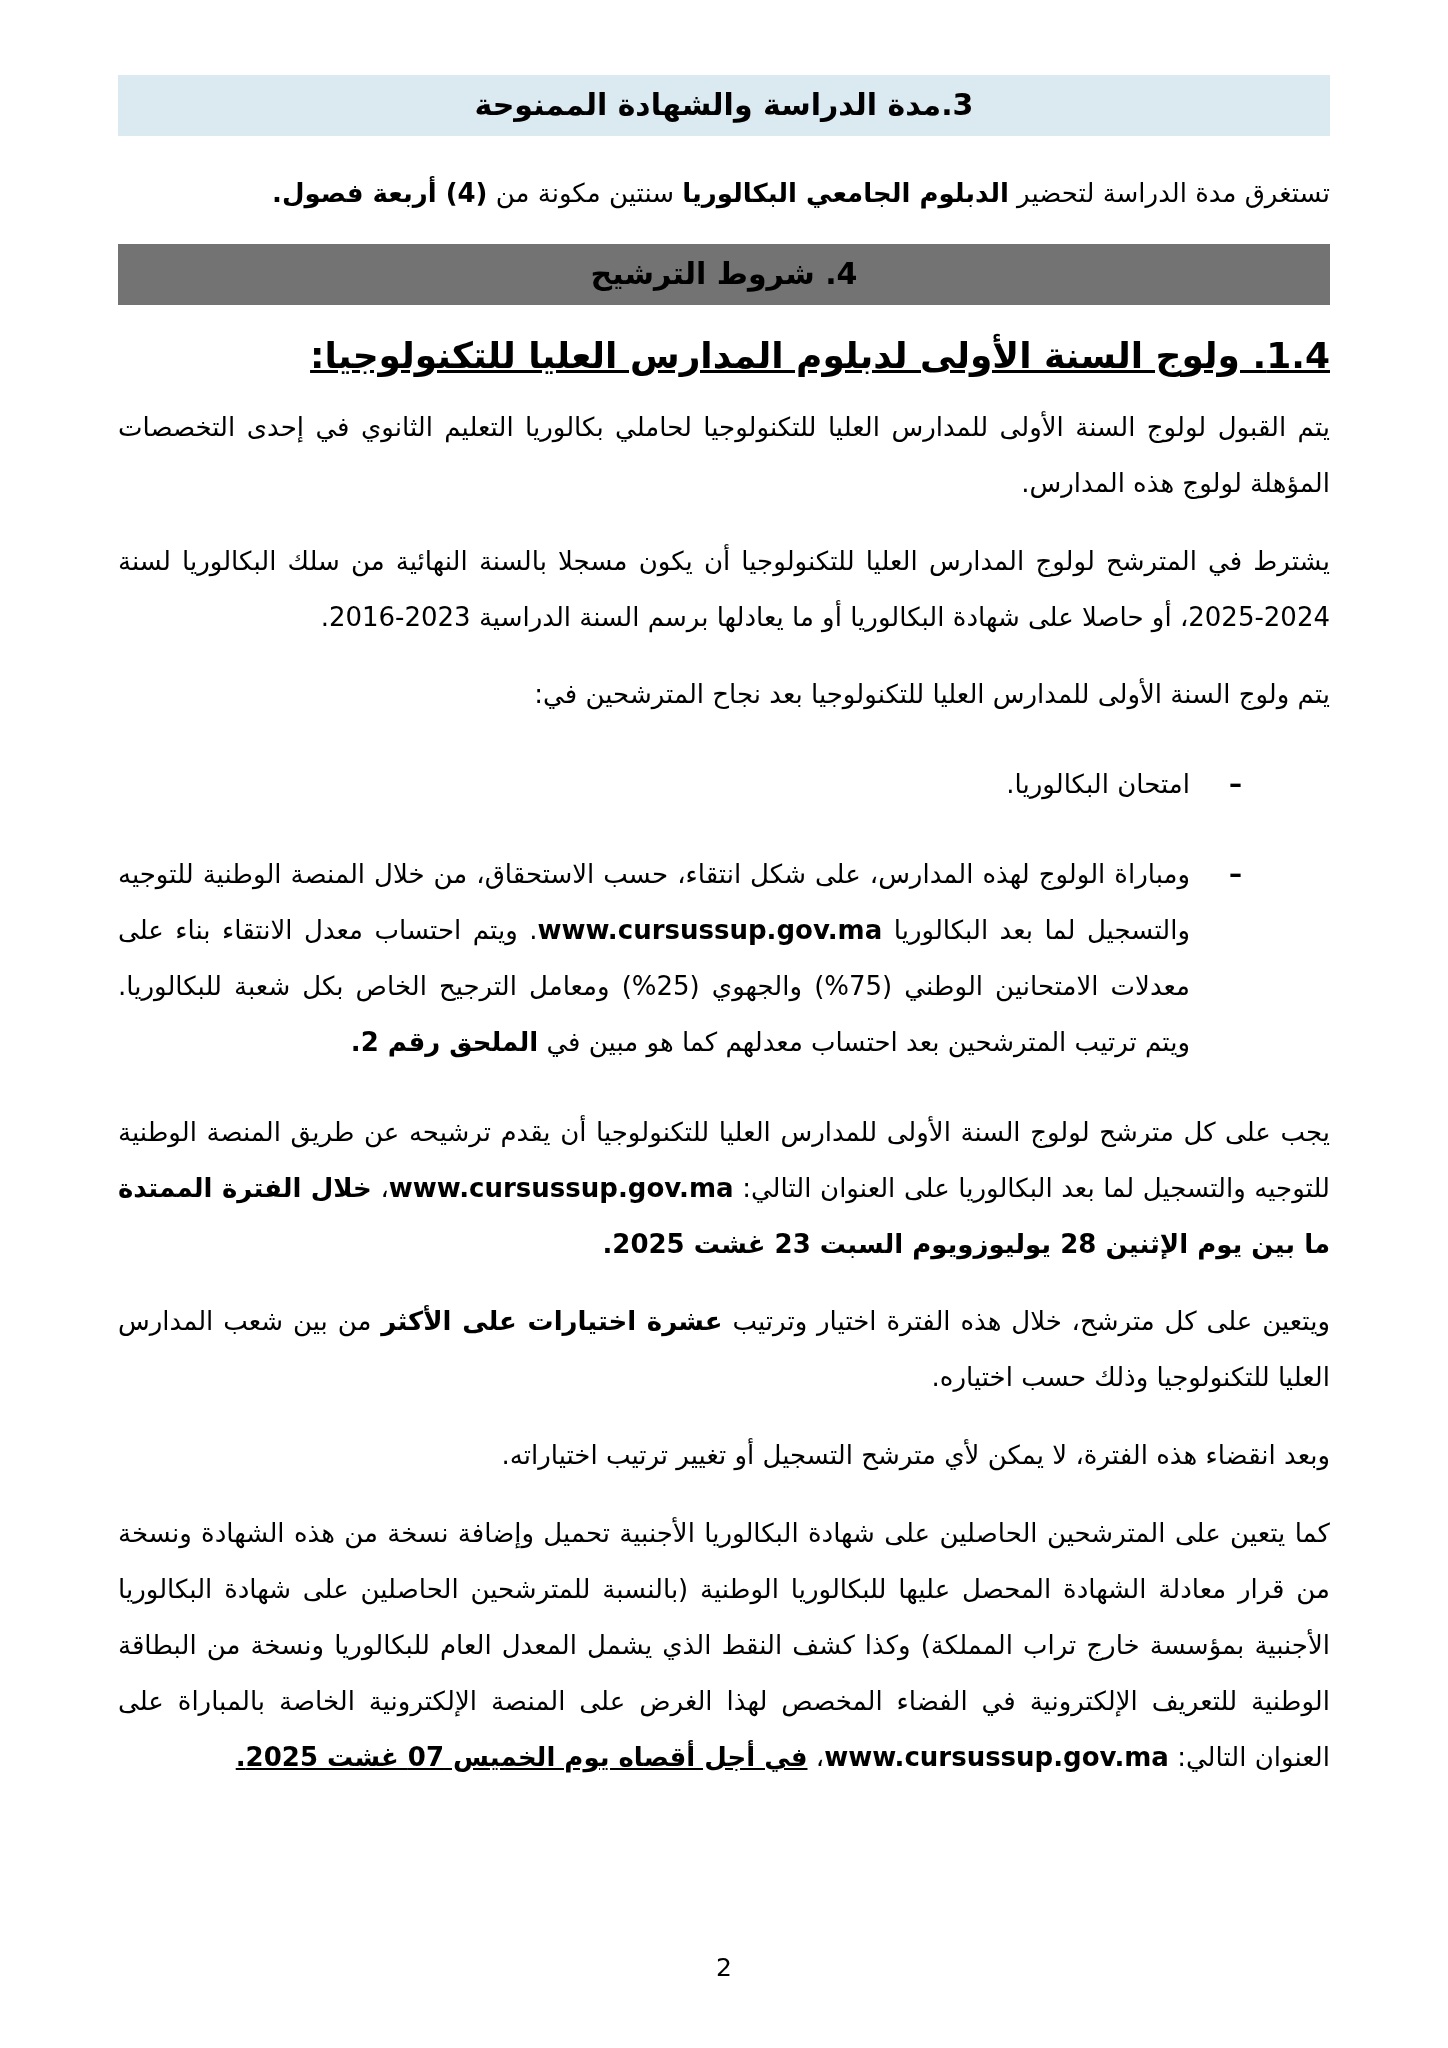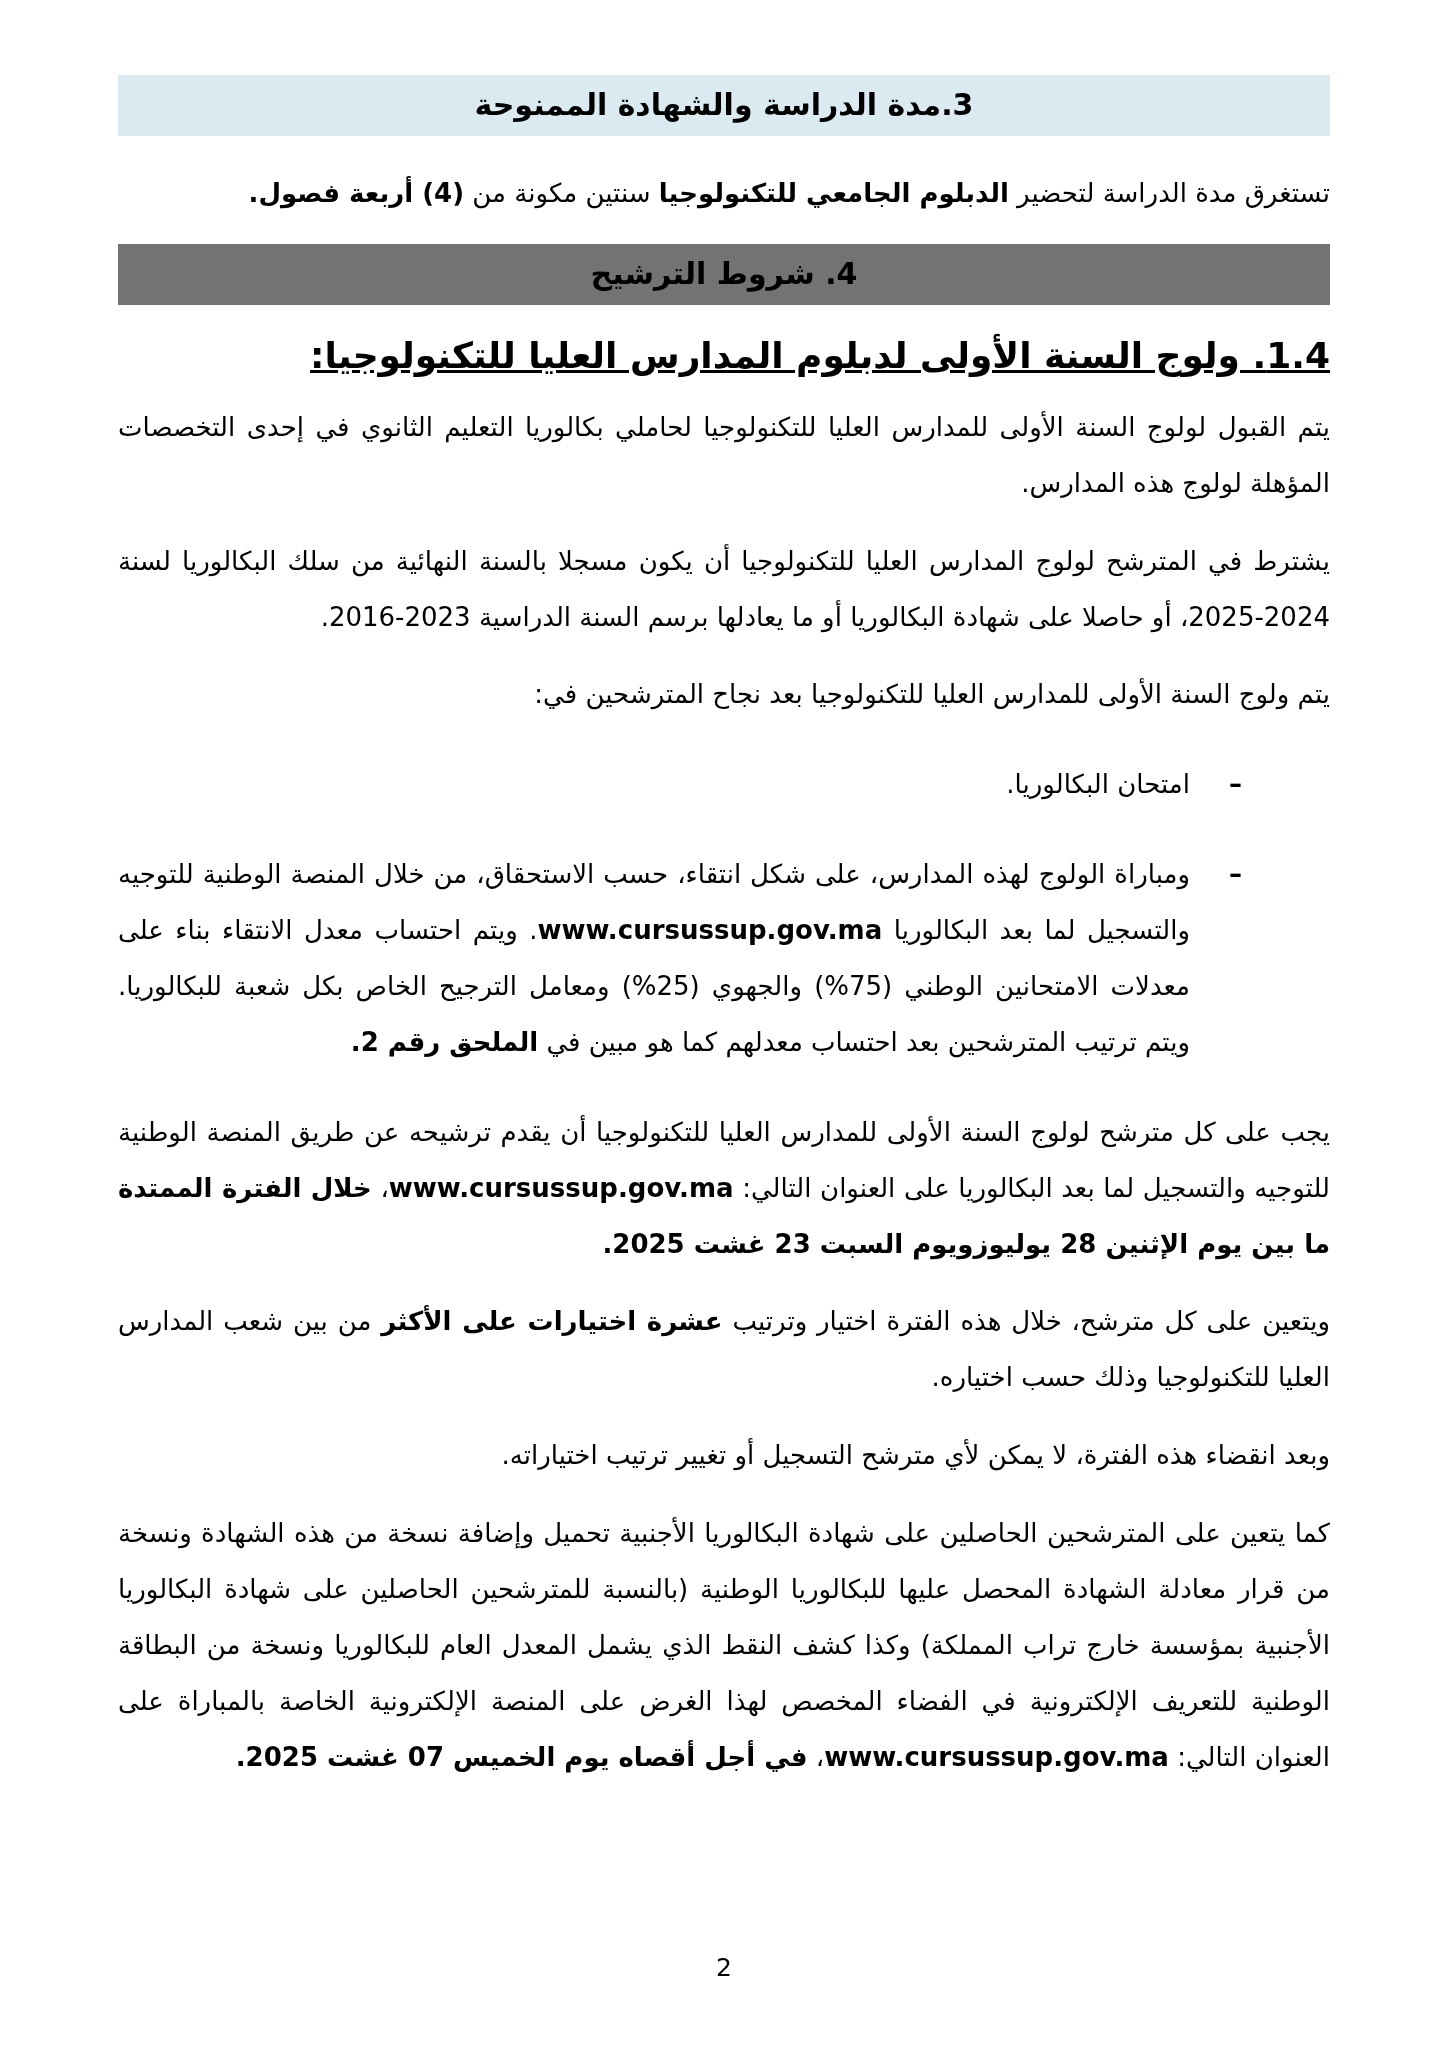--- a/index.html
+++ b/index.html
@@ -22,36 +22,36 @@
   p.body{
     font-size:26px;line-height:2.15;text-align:justify;
     margin:0 0 22px 0;
   }
   p.lead-list{margin-bottom:34px;}
   .bullets{padding-right:88px;margin-bottom:14px;}
   .bullet{position:relative;padding-right:52px;margin-bottom:34px;
     font-size:26px;line-height:2.15;text-align:justify;}
   .bullet .marker{position:absolute;right:0;top:0;font-weight:bold;}
   .b{font-weight:bold;}
-  .u{margin-left:28px;}
+  .u{text-decoration:underline;margin-left:28px;}
   .page-number{
     position:absolute;bottom:66px;left:0;right:0;text-align:center;
     font-size:25px;direction:ltr;
   }
 </style>
 </head>
 <body>
 
 <div class="page">
 
   <div class="band" style="background: rgb(219, 233, 241);">
     <span>3.مدة الدراسة والشهادة الممنوحة</span>
   </div>
 
-  <p class="body"><span>تستغرق مدة الدراسة لتحضير </span><span class="b">الدبلوم الجامعي للتكنولوجيا</span><span> سنتين مكونة من </span><span class="b">⁦(4)⁩ أربعة فصول.</span></p>
+  <p class="body"><span>تستغرق مدة الدراسة لتحضير </span><span class="b">الدبلوم الجامعي البكالوريا</span><span> سنتين مكونة من </span><span class="b">⁦(4)⁩ أربعة فصول.</span></p>
 
   <div class="band" style="background: #737373;">
     <span>4. شروط الترشيح</span>
   </div>
 
   <div class="sub-heading">
     <span class="hd">1.4. ولوج السنة الأولى لدبلوم المدارس العليا للتكنولوجيا:</span>
   </div>
 
   <p class="body"><span>يتم القبول لولوج السنة الأولى للمدارس العليا للتكنولوجيا لحاملي بكالوريا التعليم الثانوي في إحدى التخصصات المؤهلة لولوج هذه المدارس.</span></p>

